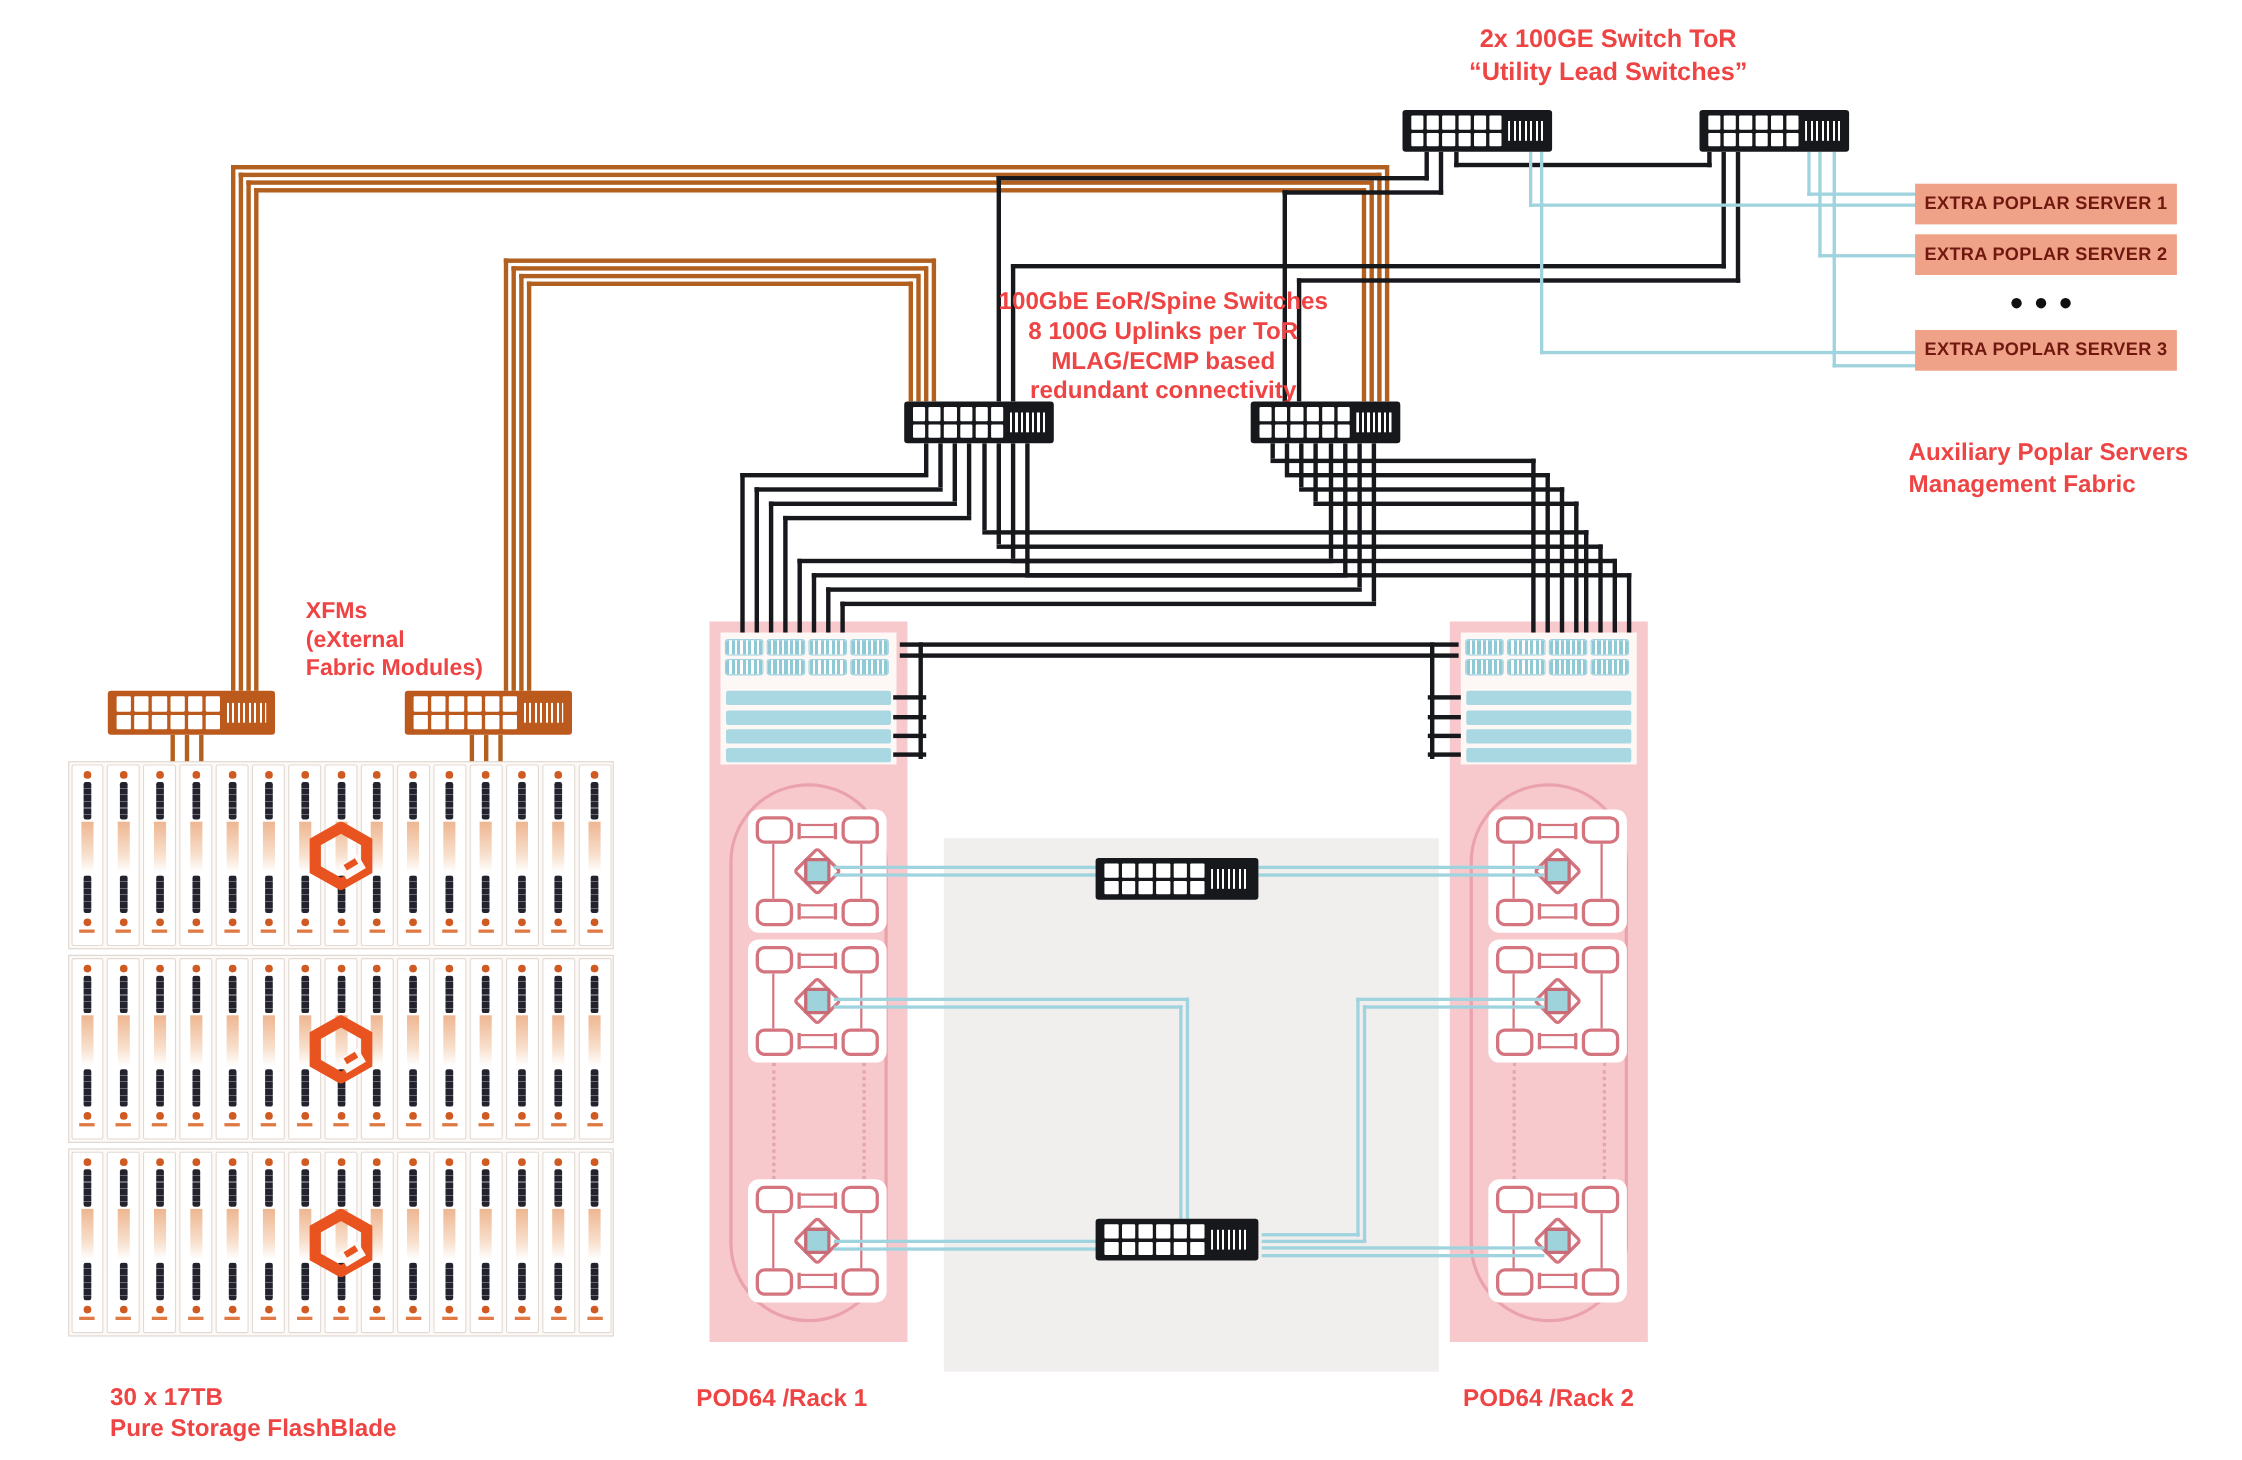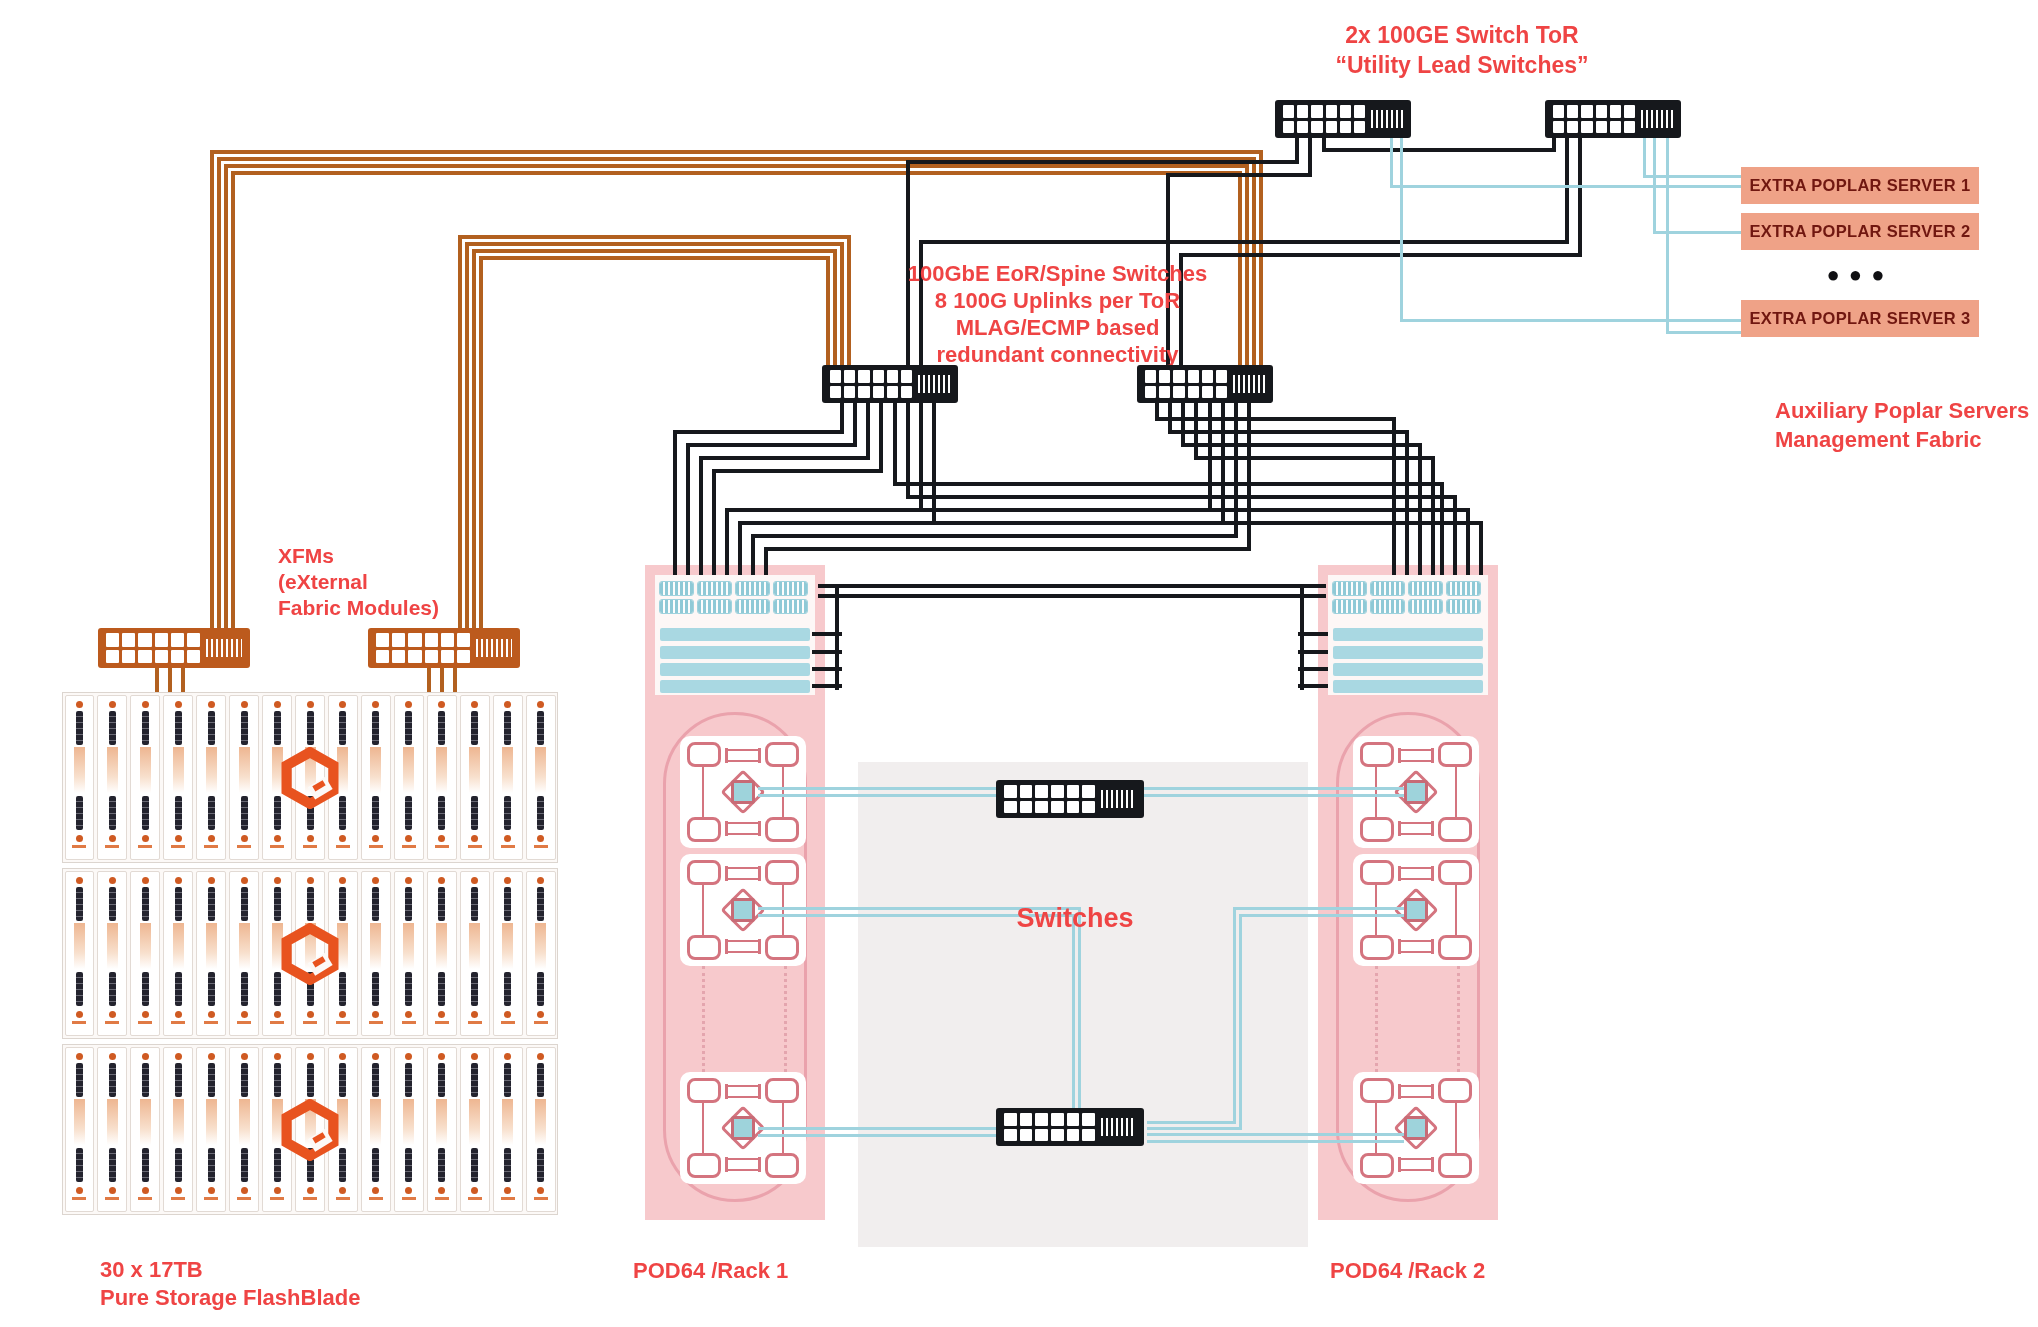--- a/index.html
+++ b/index.html
@@ -887,26 +887,25 @@
     <div>100GbE EoR/Spine Switches</div>
     <div>8 100G Uplinks per ToR</div>
     <div>MLAG/ECMP based</div>
     <div>redundant connectivity</div>
   </div>
   <div class="lbl" style="left:278px;top:543px;font-size:21px;line-height:26px;">
     <div>XFMs</div>
     <div>(eXternal</div>
     <div>Fabric Modules)</div>
   </div>
-  <div class="lbl" style="left:1735px;top:396px;font-size:22px;line-height:29px;font-weight:700;margin-left:40px;">
+  <div class="lbl" style="left:1735px;top:396px;font-size:22px;line-height:29px;font-weight:700;">
     <div>Auxiliary Poplar Servers</div>
     <div>Management Fabric</div>
   </div>
   <div class="lbl ctr" style="left:925px;top:900px;width:300px;font-size:27px;line-height:37px;">
-    <div>Switches</div>
   </div>
   <div class="lbl" style="left:100px;top:1256px;font-size:22px;line-height:28px;">
     <div>30 x 17TB</div>
     <div>Pure Storage FlashBlade</div>
   </div>
   <div class="lbl" style="left:633px;top:1258px;font-size:22px;">POD64 /Rack 1</div>
   <div class="lbl" style="left:1330px;top:1258px;font-size:22px;">POD64 /Rack 2</div>
 
 </div>
 

